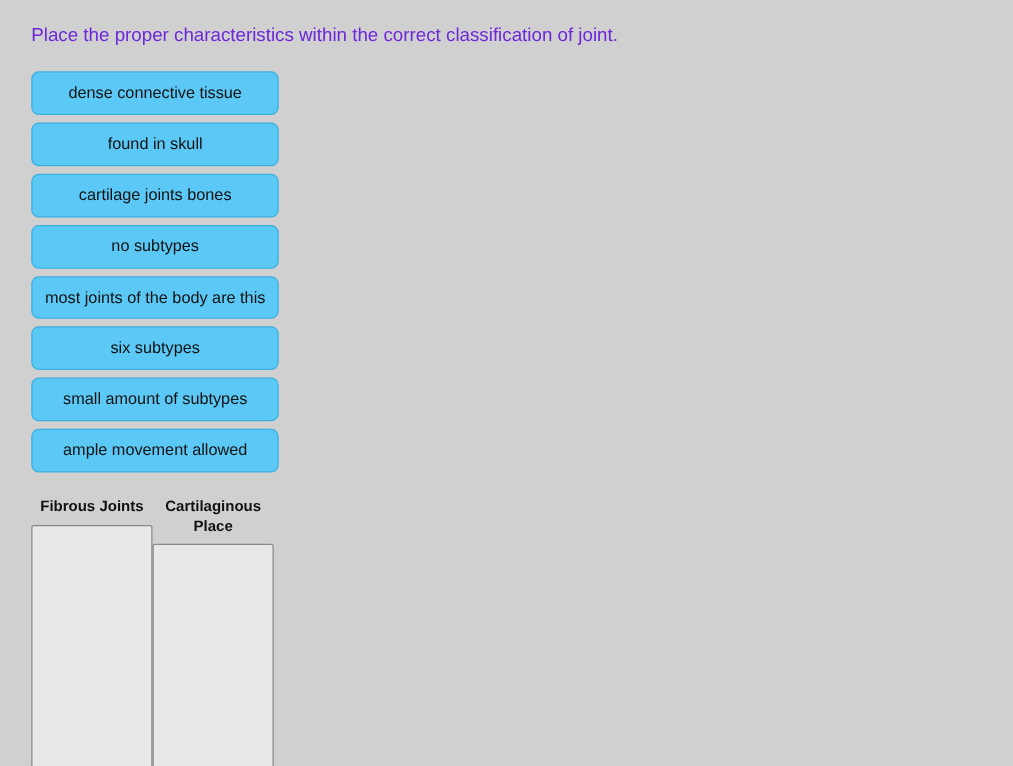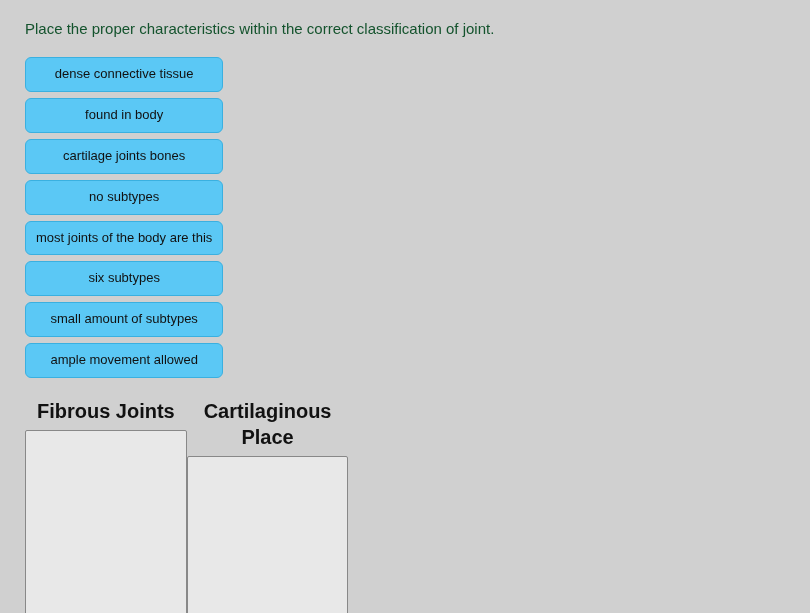--- a/index.html
+++ b/index.html
@@ -15,21 +15,21 @@
       font-family: Arial, sans-serif;
       font-size: 14px;
       display: flex;
       flex-direction: column;
       padding: 20px 25px;
       overflow: hidden;
     }
 
     .instruction {
       font-size: 15px;
-      color: #14532d;
+      color: #6d28d9;
       margin-bottom: 20px;
     }
 
     .main-content {
       display: flex;
       flex-direction: column;
       gap: 20px;
       align-items: flex-start;
     }
 
@@ -60,21 +60,21 @@
     }
 
     .column-group {
       display: flex;
       flex-direction: column;
       align-items: center;
       flex: 1;
     }
 
     .column-header {
-      font-size: 20px;
+      font-size: 12px;
       font-weight: 600;
       color: #111;
       text-align: center;
       margin-bottom: 6px;
       line-height: 1.3;
     }
 
     .drop-zone {
       border: 1.5px solid #888;
       background: #e8e8e8;
@@ -85,21 +85,21 @@
   </style>
 </head>
 <body>
 
 <p class="instruction">Place the proper characteristics within the correct classification of joint.</p>
 
 <div class="main-content">
   <div class="left-panel">
 
   <div class="drag-item">dense connective tissue</div>
-      <div class="drag-item">found in body</div>
+      <div class="drag-item">found in skull</div>
       <div class="drag-item">cartilage joints bones</div>
       <div class="drag-item">no subtypes</div>
       <div class="drag-item">most joints of the body are this</div>
       <div class="drag-item">six subtypes</div>
       <div class="drag-item">small amount of subtypes</div>
       <div class="drag-item">ample movement allowed</div>
     </div>
 
   <div class="columns-area">
 

